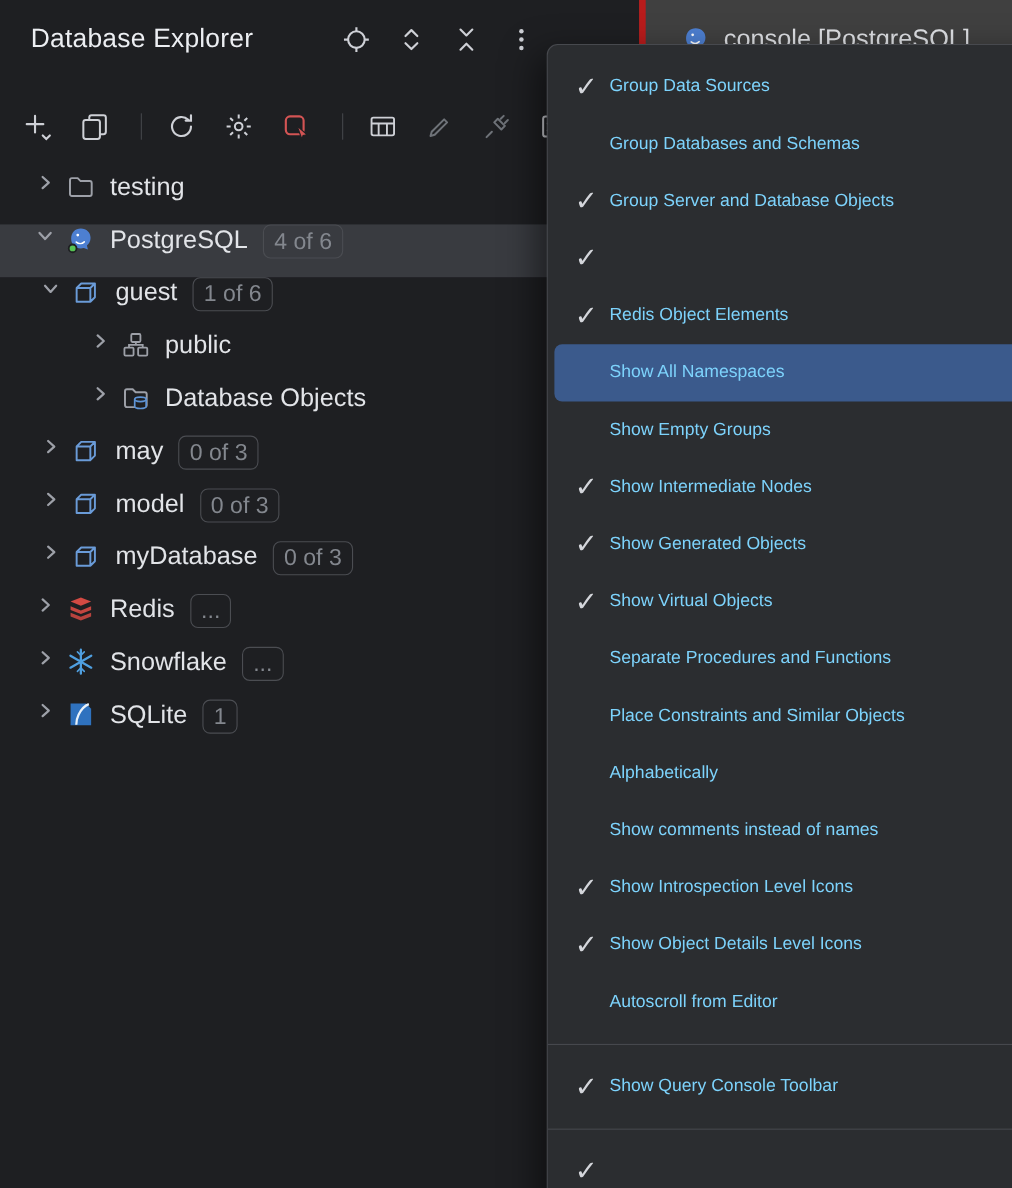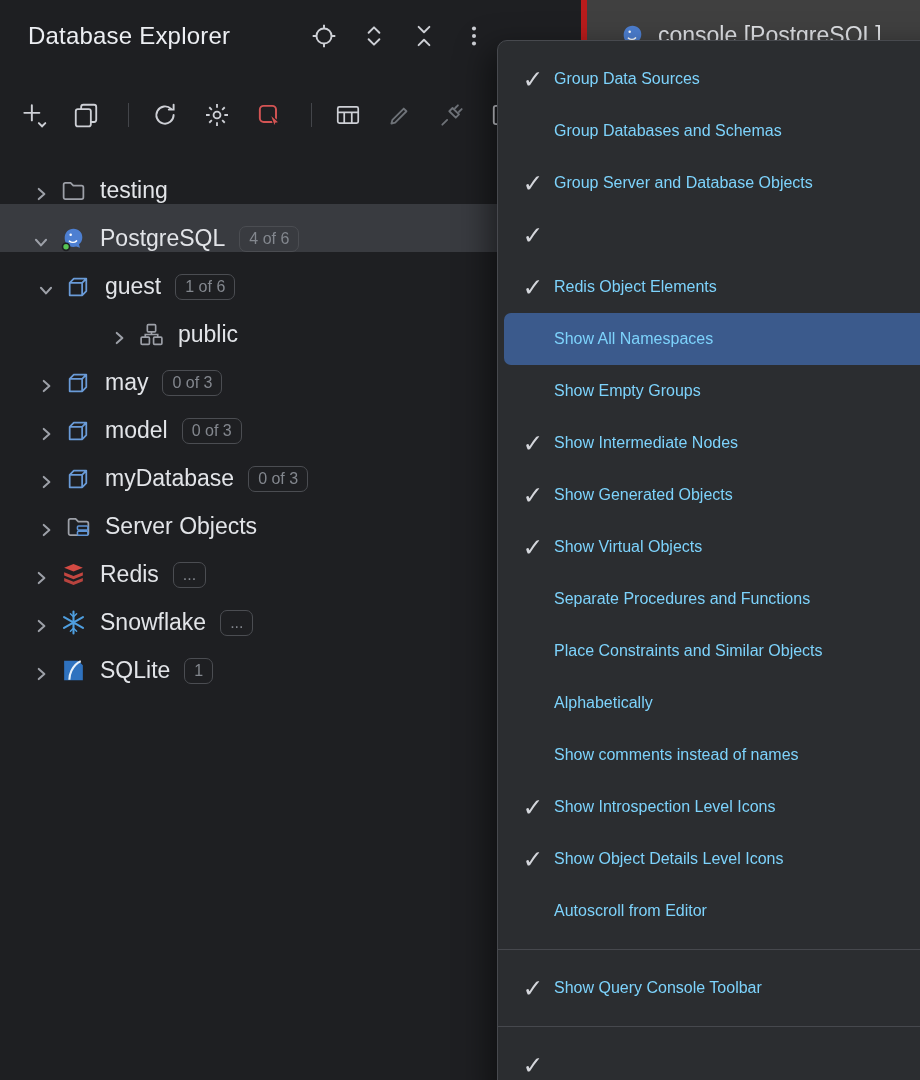--- a/index.html
+++ b/index.html
@@ -12,29 +12,29 @@
   .hdr{position:absolute;top:0;left:0;width:580px;height:72px;display:flex;align-items:center}
   .hdr-title{font-size:24px;font-weight:400;color:#eceef2;margin-left:28px;letter-spacing:.2px}
   .hdr-icons{position:absolute;left:310px;top:0;height:72px;display:flex;align-items:center;gap:22px}
   .hicon{width:28px;height:28px;display:block;cursor:pointer}
   
   .toolbar{position:absolute;top:90px;left:0;width:580px;height:50px;display:flex;align-items:center;padding-left:20px}
   .tbi{width:28px;height:28px;margin-right:24px;display:block;cursor:pointer}
   .tsep{width:1px;height:24px;background:#43454a;margin:0 22px 0 4px}
   
   .tree{position:absolute;top:156px;left:0;width:580px}
-  .trow{height:48px;display:flex;align-items:flex-end;cursor:pointer}
+  .trow{height:48px;display:flex;align-items:flex-start;cursor:pointer}
   .trow.selected{background:var(--selection-bg,#393b40)}
-  .lvl0{padding-left:24px}.lvl1{padding-left:29px}.lvl2{padding-left:102px}
+  .lvl0{padding-left:24px}.lvl1{padding-left:29px}.lvl2{padding-left:74px}
   .chev{width:34px;min-width:34px;height:20px;display:flex;align-items:center;justify-content:center}
   .chev svg{width:18px;height:18px}
   .chev.down svg{transform:rotate(90deg)}
   .ticon{width:27px;height:27px;min-width:27px;margin:0 13px 0 2px;display:block}
   .tlabel{font-size:23px;color:#e2e4e8;white-space:nowrap}
-  .tbadge{margin-left:14px;font-size:16px;color:#83878e;border:1px solid #4b4d52;border-radius:7px;padding:3px 9px;line-height:1.1;white-space:nowrap}
+  .tbadge{margin-left:14px;font-size:21px;color:#83878e;border:1px solid #4b4d52;border-radius:7px;padding:3px 9px;line-height:1.1;white-space:nowrap}
   
   .tab{position:absolute;left:581px;top:0;width:339px;height:70px;display:flex;align-items:center;border-left:6px solid #b91c1c;background:#404040}
   .tab svg{width:27px;height:27px;min-width:27px;margin-left:32px}
   .tab-label{font-size:23px;color:#dfe1e5;margin-left:12px;white-space:nowrap}
   
   .menu{
     position:absolute;left:497px;top:40px;width:580px;height:1060px;z-index:20;
     background:#2b2d30;border:1px solid #47494e;border-radius:10px;
     box-shadow:-8px 10px 32px rgba(0,0,0,.5);
     padding-top:12px;box-sizing:border-box;
@@ -272,20 +272,31 @@
         <svg>
           <use href="#i-chev"></use>
         </svg>
       </span>
     <svg class="ticon">
         <use href="#i-schema"></use>
       </svg>
     <span class="tlabel">public</span>
   </div>
 
+  <div class="trow lvl2">
+    <span class="chev">
+        <svg>
+          <use href="#i-chev"></use>
+        </svg>
+      </span>
+    <svg class="ticon">
+        <use href="#i-folder-db"></use>
+      </svg>
+    <span class="tlabel">Database Objects</span>
+  </div>
 
   <div class="trow lvl1">
     <span class="chev">
         <svg>
           <use href="#i-chev"></use>
         </svg>
       </span>
     <svg class="ticon">
         <use href="#i-cube"></use>
       </svg>
@@ -312,31 +323,20 @@
           <use href="#i-chev"></use>
         </svg>
       </span>
     <svg class="ticon">
         <use href="#i-cube"></use>
       </svg>
     <span class="tlabel">myDatabase</span>
     <span class="tbadge">0 of 3</span>
   </div>
 
-  <div class="trow lvl1">
-    <span class="chev">
-        <svg>
-          <use href="#i-chev"></use>
-        </svg>
-      </span>
-    <svg class="ticon">
-        <use href="#i-folder-srv"></use>
-      </svg>
-    <span class="tlabel">Server Objects</span>
-  </div>
 
   <div class="trow lvl0">
     <span class="chev">
         <svg>
           <use href="#i-chev"></use>
         </svg>
       </span>
     <svg class="ticon">
         <use href="#i-redis"></use>
       </svg>

